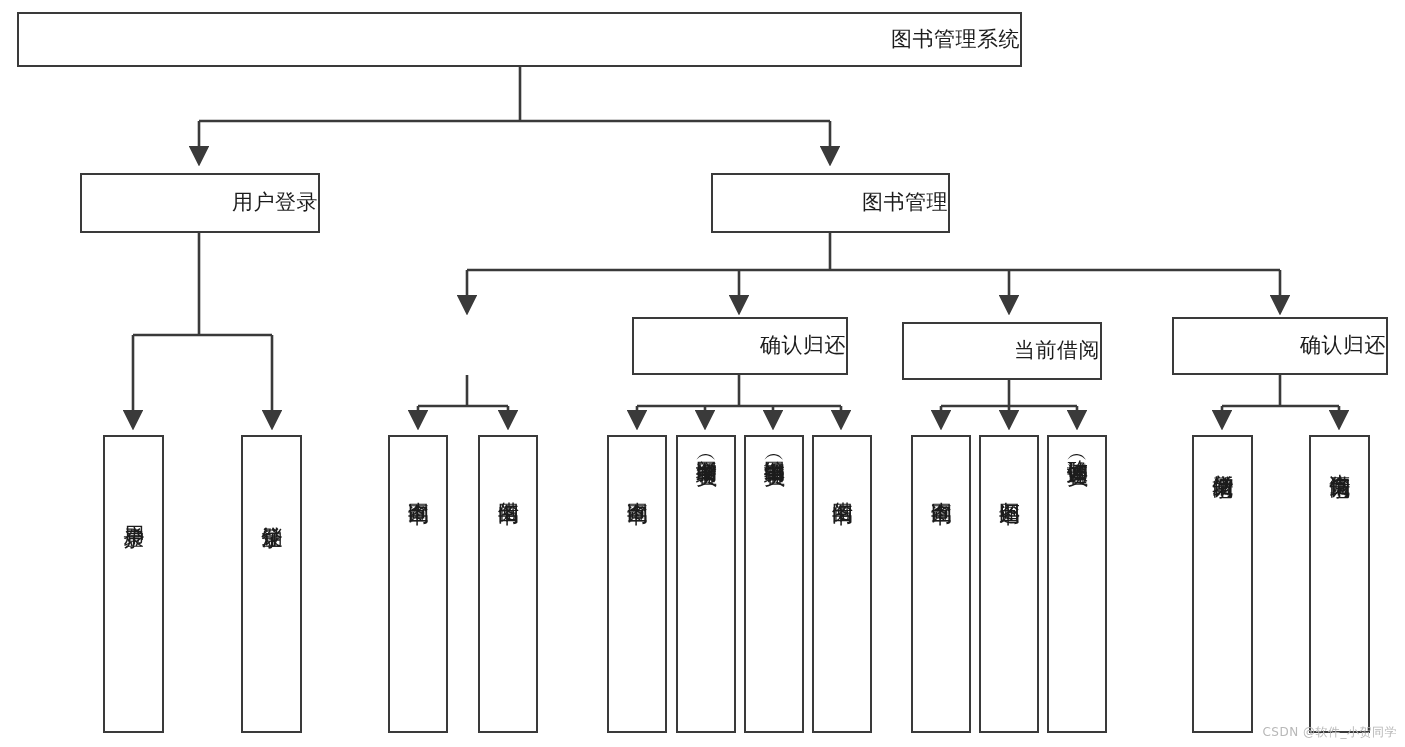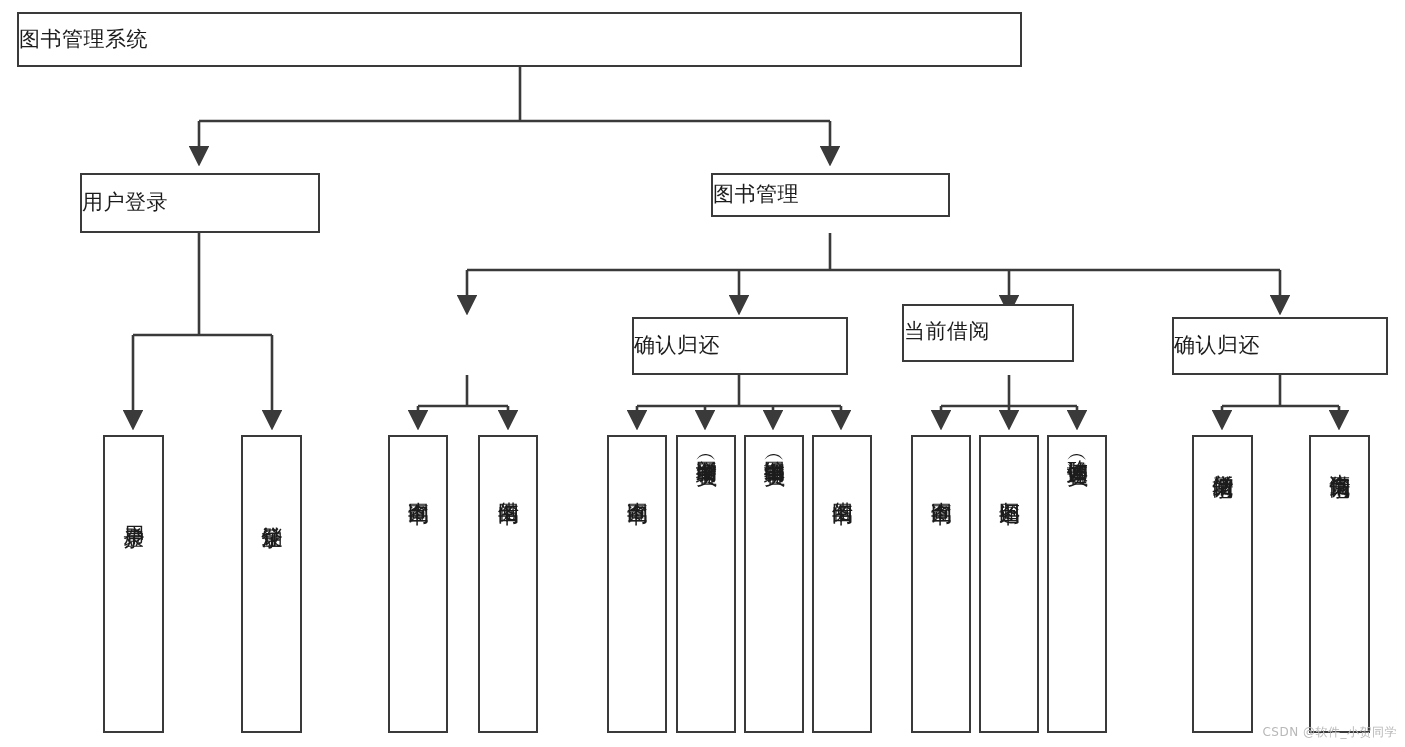--- a/index.html
+++ b/index.html
@@ -22,21 +22,21 @@
     width: 1405px;
     height: 747px;
   }
   .node {
     position: absolute;
     box-sizing: border-box;
     background: #ffffff;
     border: 2px solid #3a3a3a;
     display: flex;
     align-items: center;
-    justify-content: flex-start;
+    justify-content: flex-end;
     z-index: 3;
   }
   .node-h .node-label {
     font-size: 21px;
     color: #1c1c1c;
     letter-spacing: 0.5px;
     line-height: 1.2;
     white-space: nowrap;
   }
   .node-v {
@@ -135,30 +135,30 @@
   </svg>
 
   <div class="node node-h" style="left:17px; top:12px; width:1005px; height:55px;">
     <span class="node-label">图书管理系统</span>
   </div>
 
   <div class="node node-h" style="left:80px; top:173px; width:240px; height:60px;">
     <span class="node-label">用户登录</span>
   </div>
 
-  <div class="node node-h" style="left:711px; top:173px; width:239px; height:44px;">
+  <div class="node node-h" style="left:711px; top:173px; width:239px; height:60px;">
     <span class="node-label">图书管理</span>
   </div>
 
 
   <div class="node node-h" style="left:632px; top:317px; width:216px; height:58px;">
     <span class="node-label">确认归还</span>
   </div>
 
-  <div class="node node-h" style="left:902px; top:304px; width:172px; height:58px;font-family:Liberation Mono, monospace;">
+  <div class="node node-h" style="left:902px; top:322px; width:200px; height:58px;">
     <span class="node-label">当前借阅</span>
   </div>
 
   <div class="node node-h" style="left:1172px; top:317px; width:216px; height:58px;">
     <span class="node-label">确认归还</span>
   </div>
 
   <div class="node node-v pad-top-lg" style="left:103px; top:435px; width:61px; height:298px;">
     <span class="node-label">用户登录</span>
   </div>

